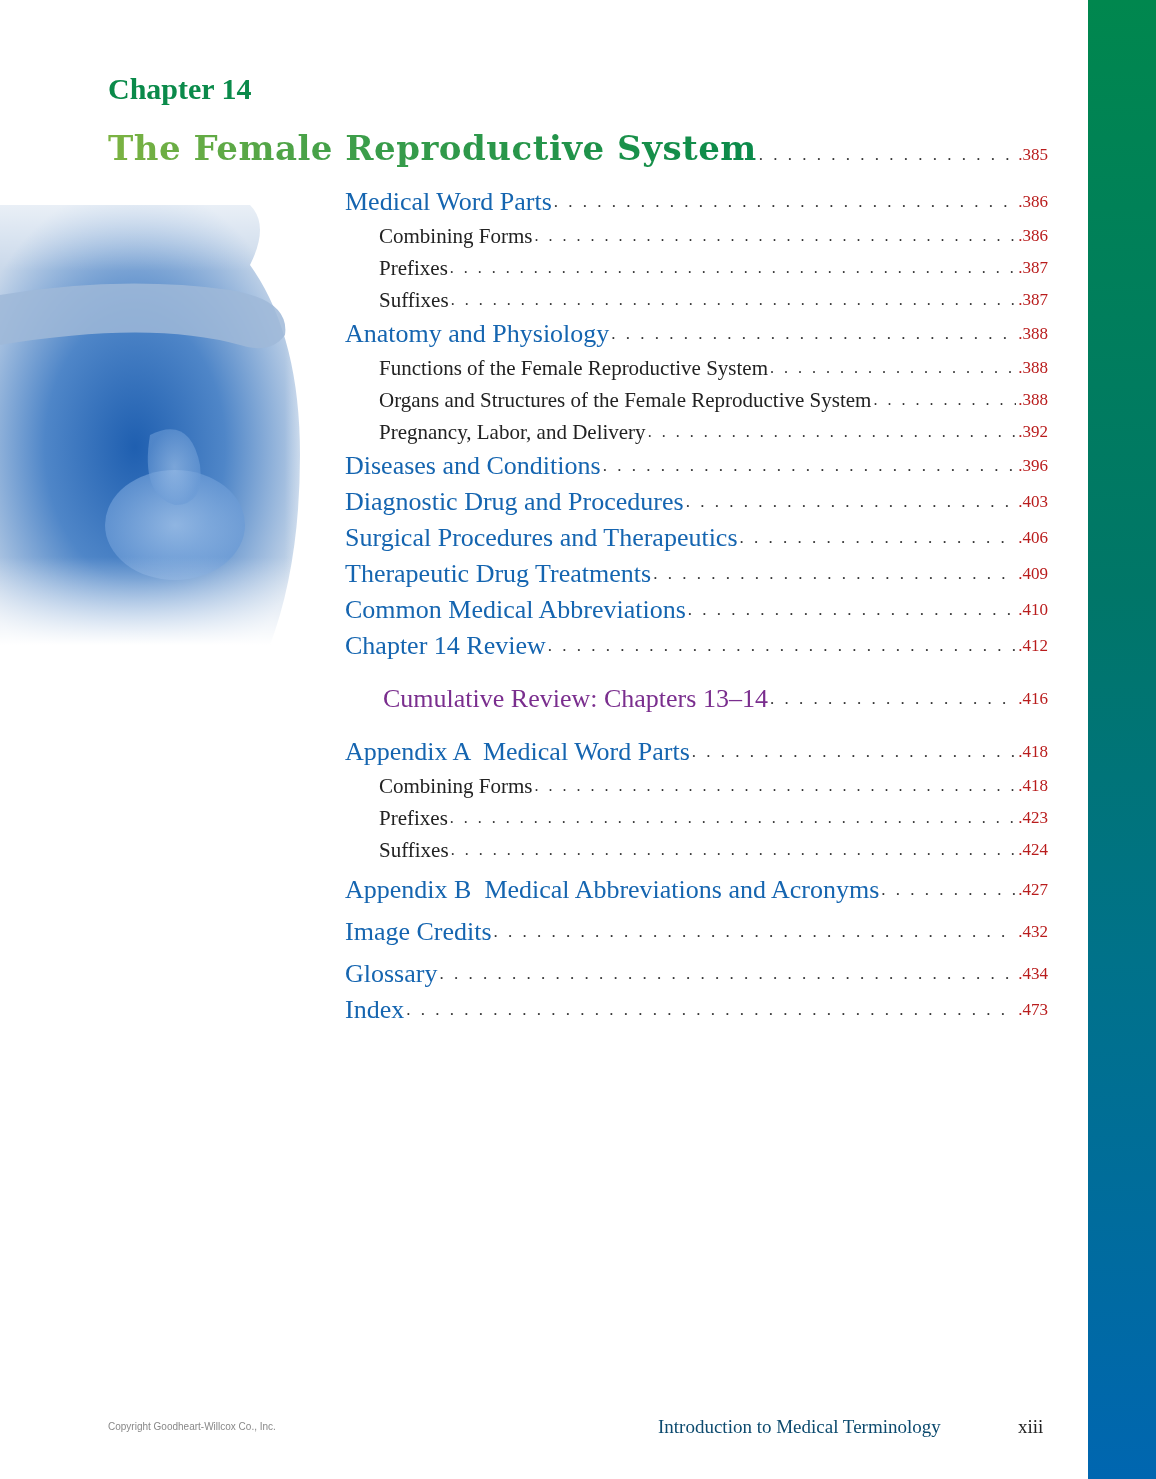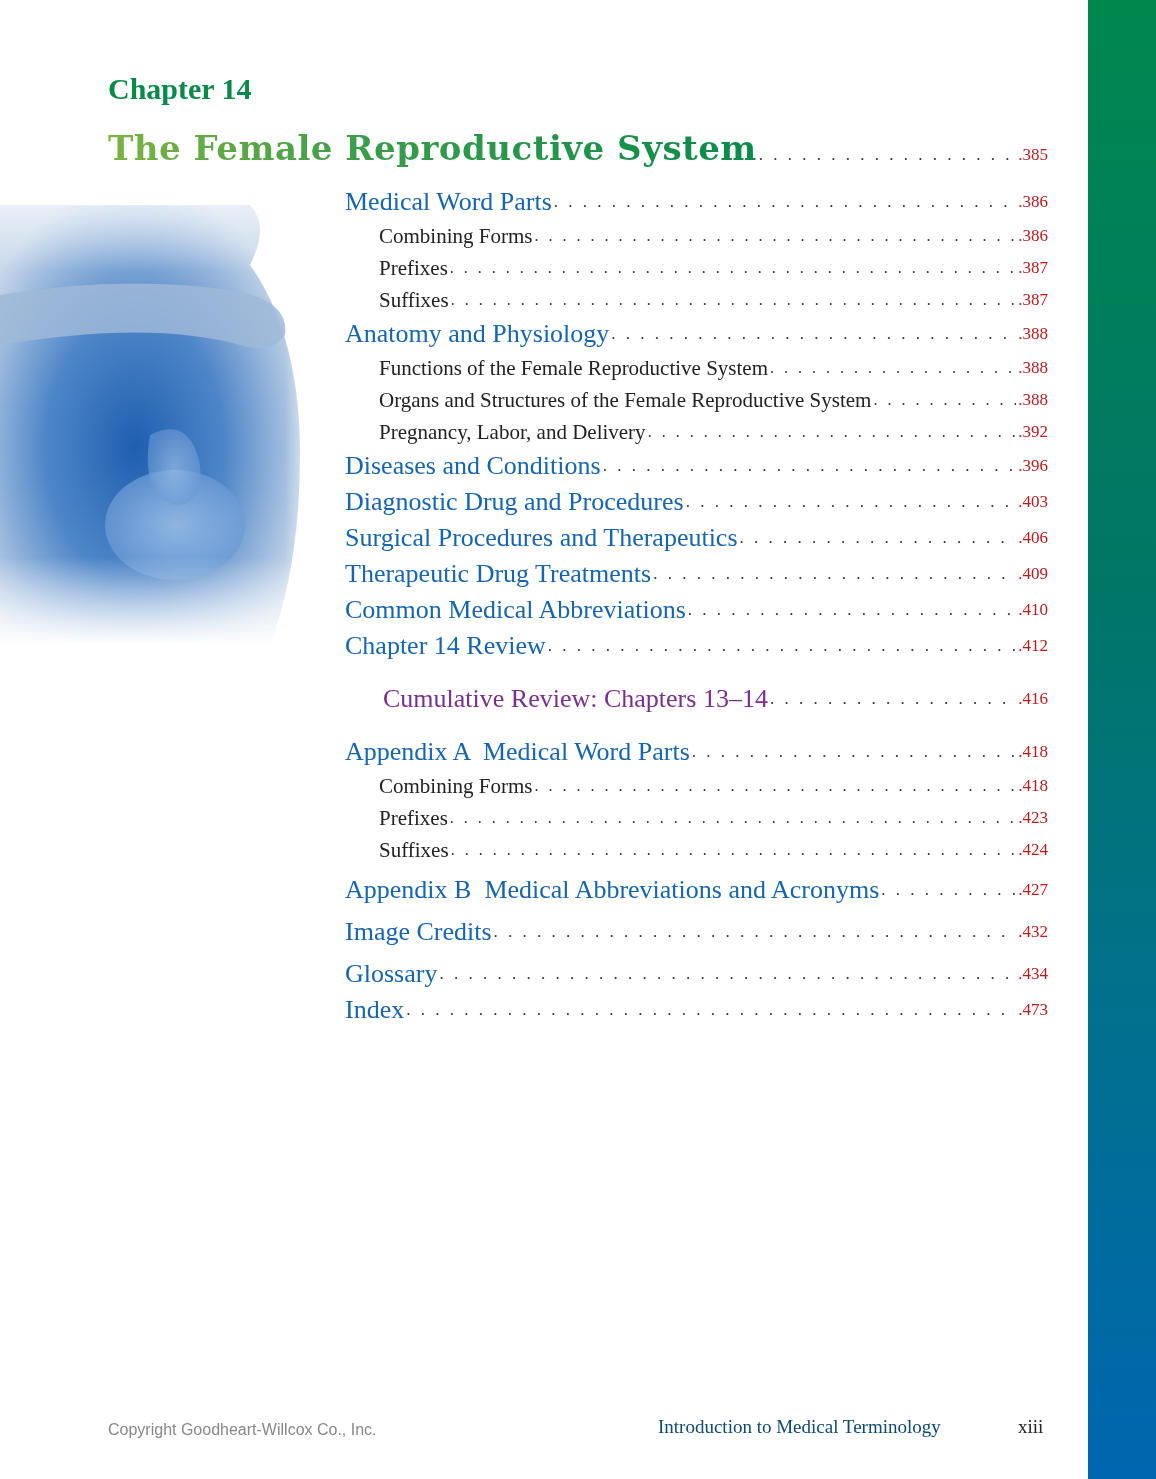--- a/index.html
+++ b/index.html
@@ -47,21 +47,21 @@
   .toc-row.main .label { font-size: 26px; color: #1565b0; white-space: nowrap; }
   .toc-row.main .leader { font-size: 17px; }
   .toc-row.sub { height: 32px; padding-left: 34px; }
   .toc-row.sub .label { font-size: 21px; color: #222; white-space: nowrap; }
   .toc-row.sub .leader { font-size: 16px; }
   .toc-row.purple .label { color: #7a2e8e; margin-left: 38px; }
   .gap-sm { height: 6px; }
   .gap-md { height: 17px; }
   .footer-copy {
     position: absolute; left: 108px; top: 1421px;
-    font-family: "Liberation Sans", sans-serif; font-size: 16px; color: #888;
+    font-family: "Liberation Sans", sans-serif; font-size: 10px; color: #888;
   }
   .footer-book {
     position: absolute; left: 658px; top: 1416px; font-size: 19px; color: #0c4a6e;
   }
   .footer-page {
     position: absolute; left: 1018px; top: 1416px; font-size: 19px; color: #222;
   }
 </style>
 </head>
 <body>

